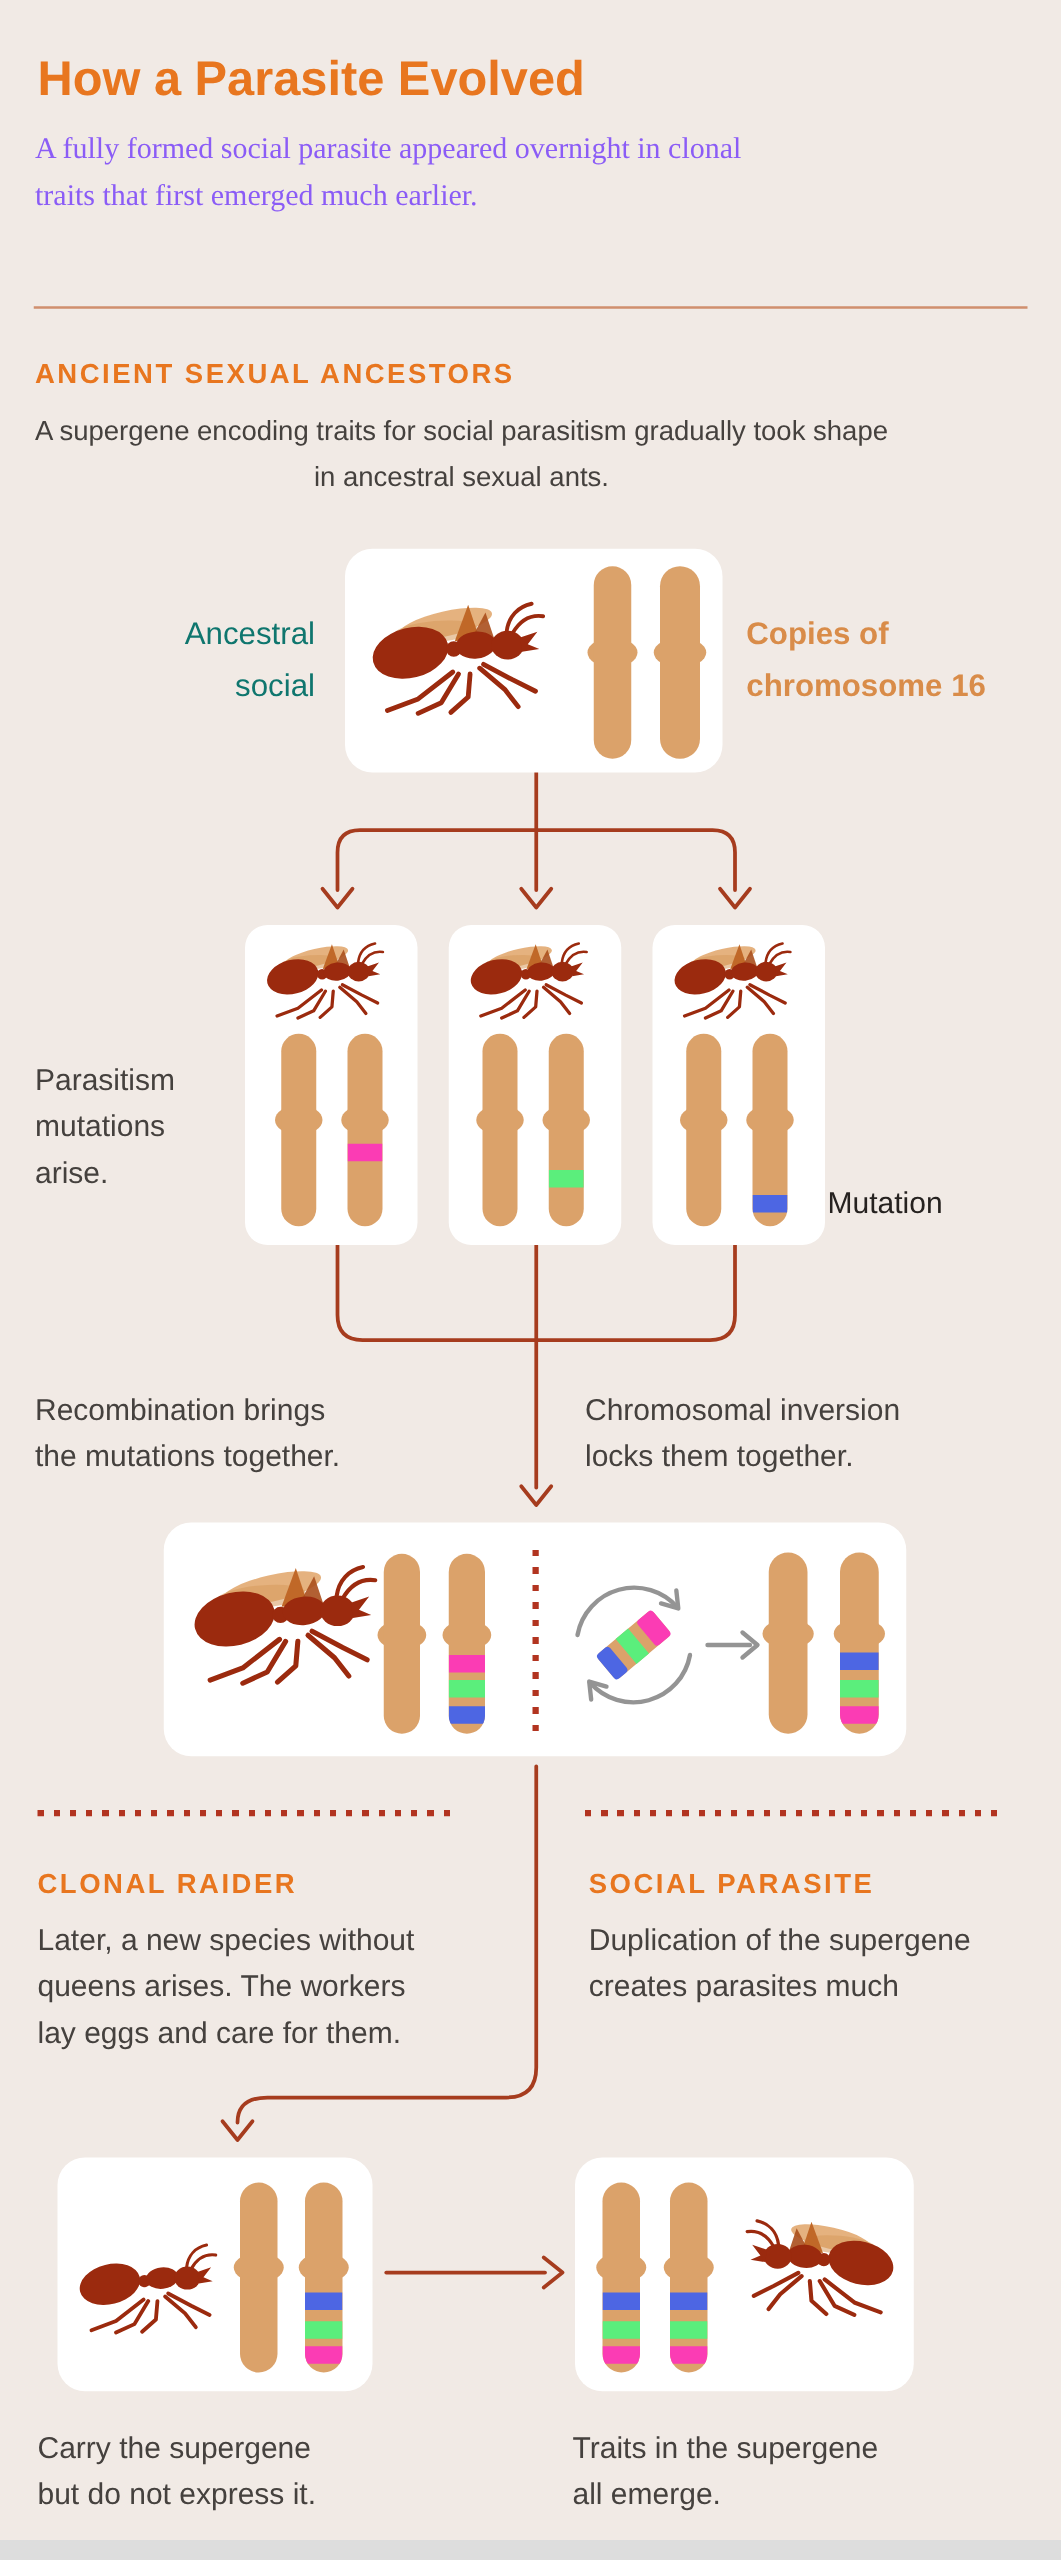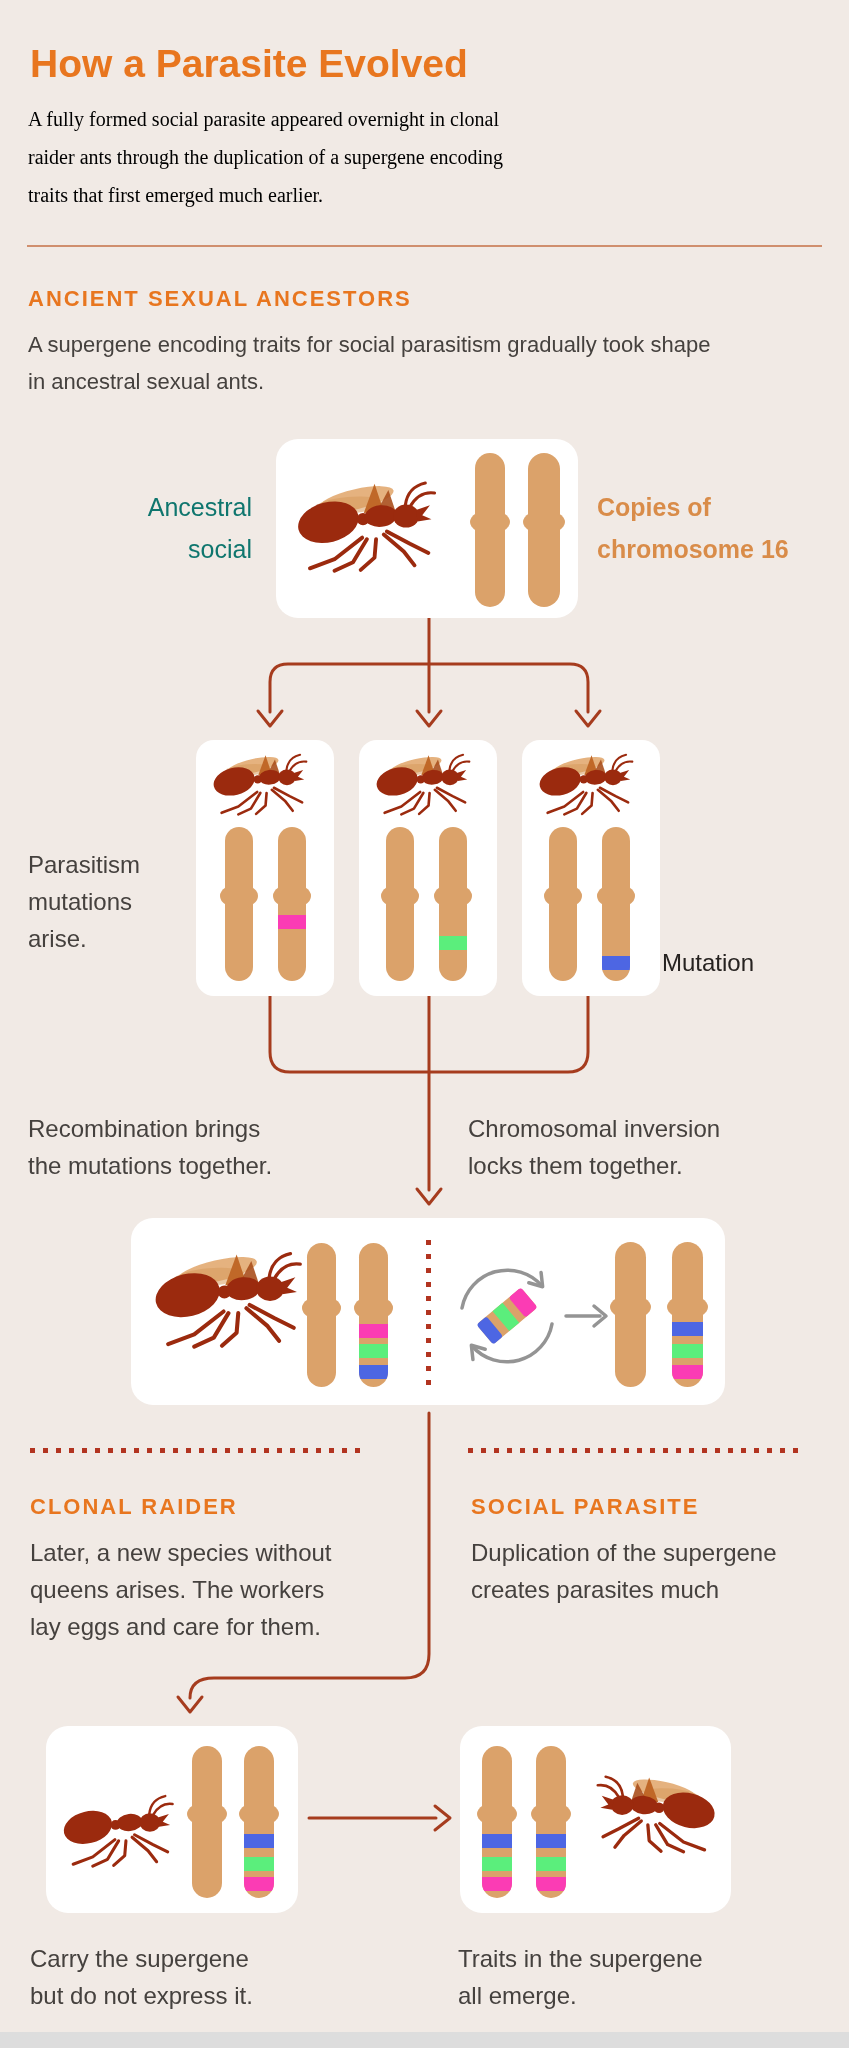--- a/index.html
+++ b/index.html
@@ -7,21 +7,21 @@
     --tan:#dba26a; --ant:#9b2a0e; --body:#45413e; --lorange:#d98c49;
   }
   html,body{margin:0;padding:0;}
   body{background:#ddd;font-family:"Liberation Sans",sans-serif;}
   .canvas{position:relative;width:849px;height:2032px;background:var(--bg);overflow:hidden;margin:0 auto;}
   .overlay{position:absolute;left:0;top:0;z-index:0;pointer-events:none;}
   .card{position:absolute;background:#fff;border-radius:22px;z-index:1;}
   .card.small{border-radius:18px;}
   .abs{position:absolute;z-index:2;}
   .title{font-size:39px;font-weight:700;color:var(--orange);letter-spacing:0px;}
-  .intro{font-family:"Liberation Serif",serif;font-size:20px;line-height:38px;color:#000000;}
+  .intro{font-family:"Liberation Serif",serif;font-size:24px;line-height:38px;color:#8b5cf6;}
   .rule{border-top:2px solid #d08f6e;}
   .seclabel{font-size:22px;font-weight:700;color:var(--orange);letter-spacing:2px;}
   .bodytext{font-size:22px;line-height:37px;color:var(--body);}
   .note{font-size:24px;line-height:37px;color:var(--body);}
   .leftlab{font-size:25px;line-height:42px;color:#0f766e;font-weight:500;text-align:right;}
   .rightlab{font-size:25px;line-height:42px;color:var(--lorange);font-weight:700;}
   .mutlab{font-size:24px;font-weight:500;color:#262220;}
   .line{display:block;}
   .chrom{position:absolute;z-index:2;}
   .chrom-bump{position:absolute;left:-5px;right:-5px;top:45%;height:24px;transform:translateY(-50%);background:var(--tan);border-radius:50%;}
@@ -95,27 +95,26 @@
       <path transform="translate(190,1712)" d="M-12,-15 L0,0 L12,-15"></path>
       <path d="M309,1818 L436,1818"></path>
       <path transform="translate(450,1818) rotate(-90)" d="M-12,-15 L0,0 L12,-15"></path>
     </g>
     <line x1="634" y1="963" x2="654" y2="963" stroke="#4c4c4c" stroke-width="3"></line>
   </svg>
 
   <div class="abs title" style="left:30px;top:42px;">How a Parasite Evolved</div>
   <div class="abs intro" style="left:28px;top:100px;width:800px;">
     <span class="line">A fully formed social parasite appeared overnight in clonal</span>
-    <span class="line">raider ants through the duplication of a supergene encoding</span>
     <span class="line">traits that first emerged much earlier.</span>
   </div>
   <div class="abs rule" style="left:27px;top:245px;width:795px;height:0;"></div>
 
   <div class="abs seclabel" style="left:28px;top:286px;">ANCIENT SEXUAL ANCESTORS</div>
-  <div class="abs bodytext" style="left:28px;top:326px;">
+  <div class="abs bodytext" style="left:28px;top:326px;text-align:center;">
     <span class="line">A supergene encoding traits for social parasitism gradually took shape</span>
     <span class="line">in ancestral sexual ants.</span>
   </div>
 
   <div class="card" style="left:276px;top:439px;width:302px;height:179px;"></div>
   <svg class="ant" viewBox="0 0 220 130" style="left:288px;top:473px;width:170px;height:100px;">
       <use href="#g-queen"></use>
     </svg>
   <div class="chrom" style="left:475px;top:453px;width:30px;height:154px;">
       <div class="chrom-bump"></div>

